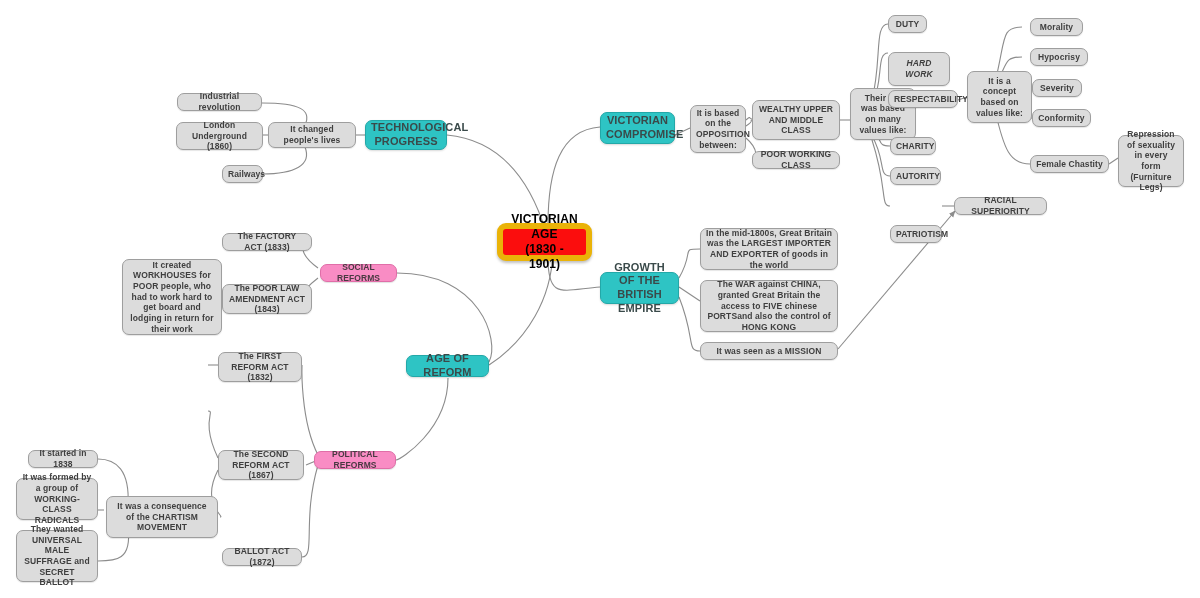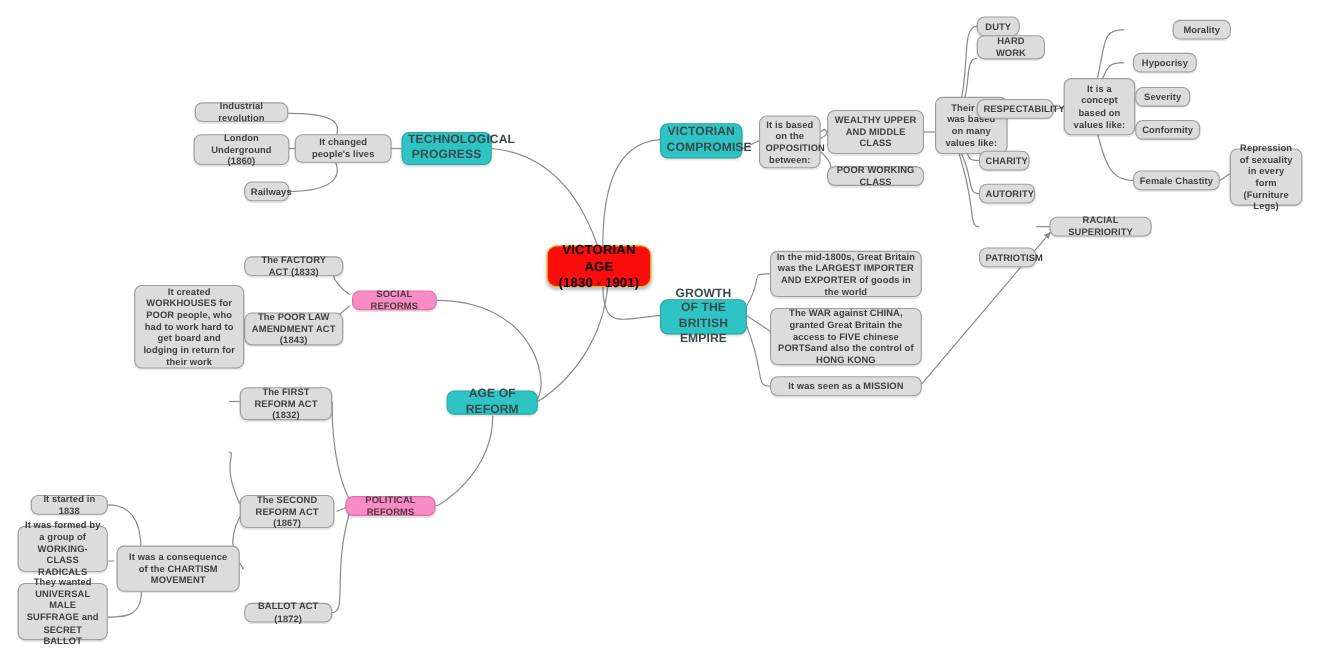--- a/index.html
+++ b/index.html
@@ -42,21 +42,21 @@
   .node.pink{
     background:#f98cc4;
     border:1px solid #e06ea8;
     color:#4a3a42;
     font-size:8.5px;
     font-weight:bold;
     box-shadow:0 1px 1px rgba(0,0,0,.12);
   }
   .node.red{
     background:#fb0d0d;
-    border:1px solid #eab308;
+    border:6px solid #eab308;
     color:#000000;
     font-size:12px;
     font-weight:bold;
     border-radius:9px;
     box-shadow:0 2px 3px rgba(0,0,0,.25);
     z-index:3;
   }
   .node span{display:block;width:100%;}
 </style>
 </head>
@@ -176,21 +176,21 @@
   <div class="node gray" style="left:752px;top:151px;width:88px;height:18px;">
     <span>POOR WORKING CLASS</span>
   </div>
   <div class="node gray" style="left:850px;top:88px;width:66px;height:52px;">
     <span>Their life was based on many values like:</span>
   </div>
 
   <div class="node gray" style="left:888px;top:15px;width:39px;height:18px;">
     <span>DUTY</span>
   </div>
-  <div class="node gray" style="left:888px;top:32px;width:62px;height:22px;">
+  <div class="node gray" style="left:888px;top:52px;width:62px;height:34px;font-style:italic;">
     <span>HARD WORK</span>
   </div>
   <div class="node gray" style="left:888px;top:90px;width:70px;height:18px;">
     <span>RESPECTABILITY</span>
   </div>
   <div class="node gray" style="left:890px;top:137px;width:46px;height:18px;">
     <span>CHARITY</span>
   </div>
   <div class="node gray" style="left:890px;top:167px;width:51px;height:18px;">
     <span>AUTORITY</span>
@@ -198,21 +198,21 @@
   <div class="node gray" style="left:890px;top:197px;width:52px;height:18px;margin-top:28px;">
     <span>PATRIOTISM</span>
   </div>
   <div class="node gray" style="left:954px;top:197px;width:93px;height:18px;">
     <span>RACIAL SUPERIORITY</span>
   </div>
 
   <div class="node gray" style="left:967px;top:71px;width:65px;height:52px;">
     <span>It is a concept based on values like:</span>
   </div>
-  <div class="node gray" style="left:1030px;top:18px;width:53px;height:18px;margin-left:36px;">
+  <div class="node gray" style="left:1030px;top:18px;width:53px;height:18px;">
     <span>Morality</span>
   </div>
   <div class="node gray" style="left:1030px;top:48px;width:58px;height:18px;">
     <span>Hypocrisy</span>
   </div>
   <div class="node gray" style="left:1032px;top:79px;width:50px;height:18px;">
     <span>Severity</span>
   </div>
   <div class="node gray" style="left:1032px;top:109px;width:59px;height:18px;">
     <span>Conformity</span>

